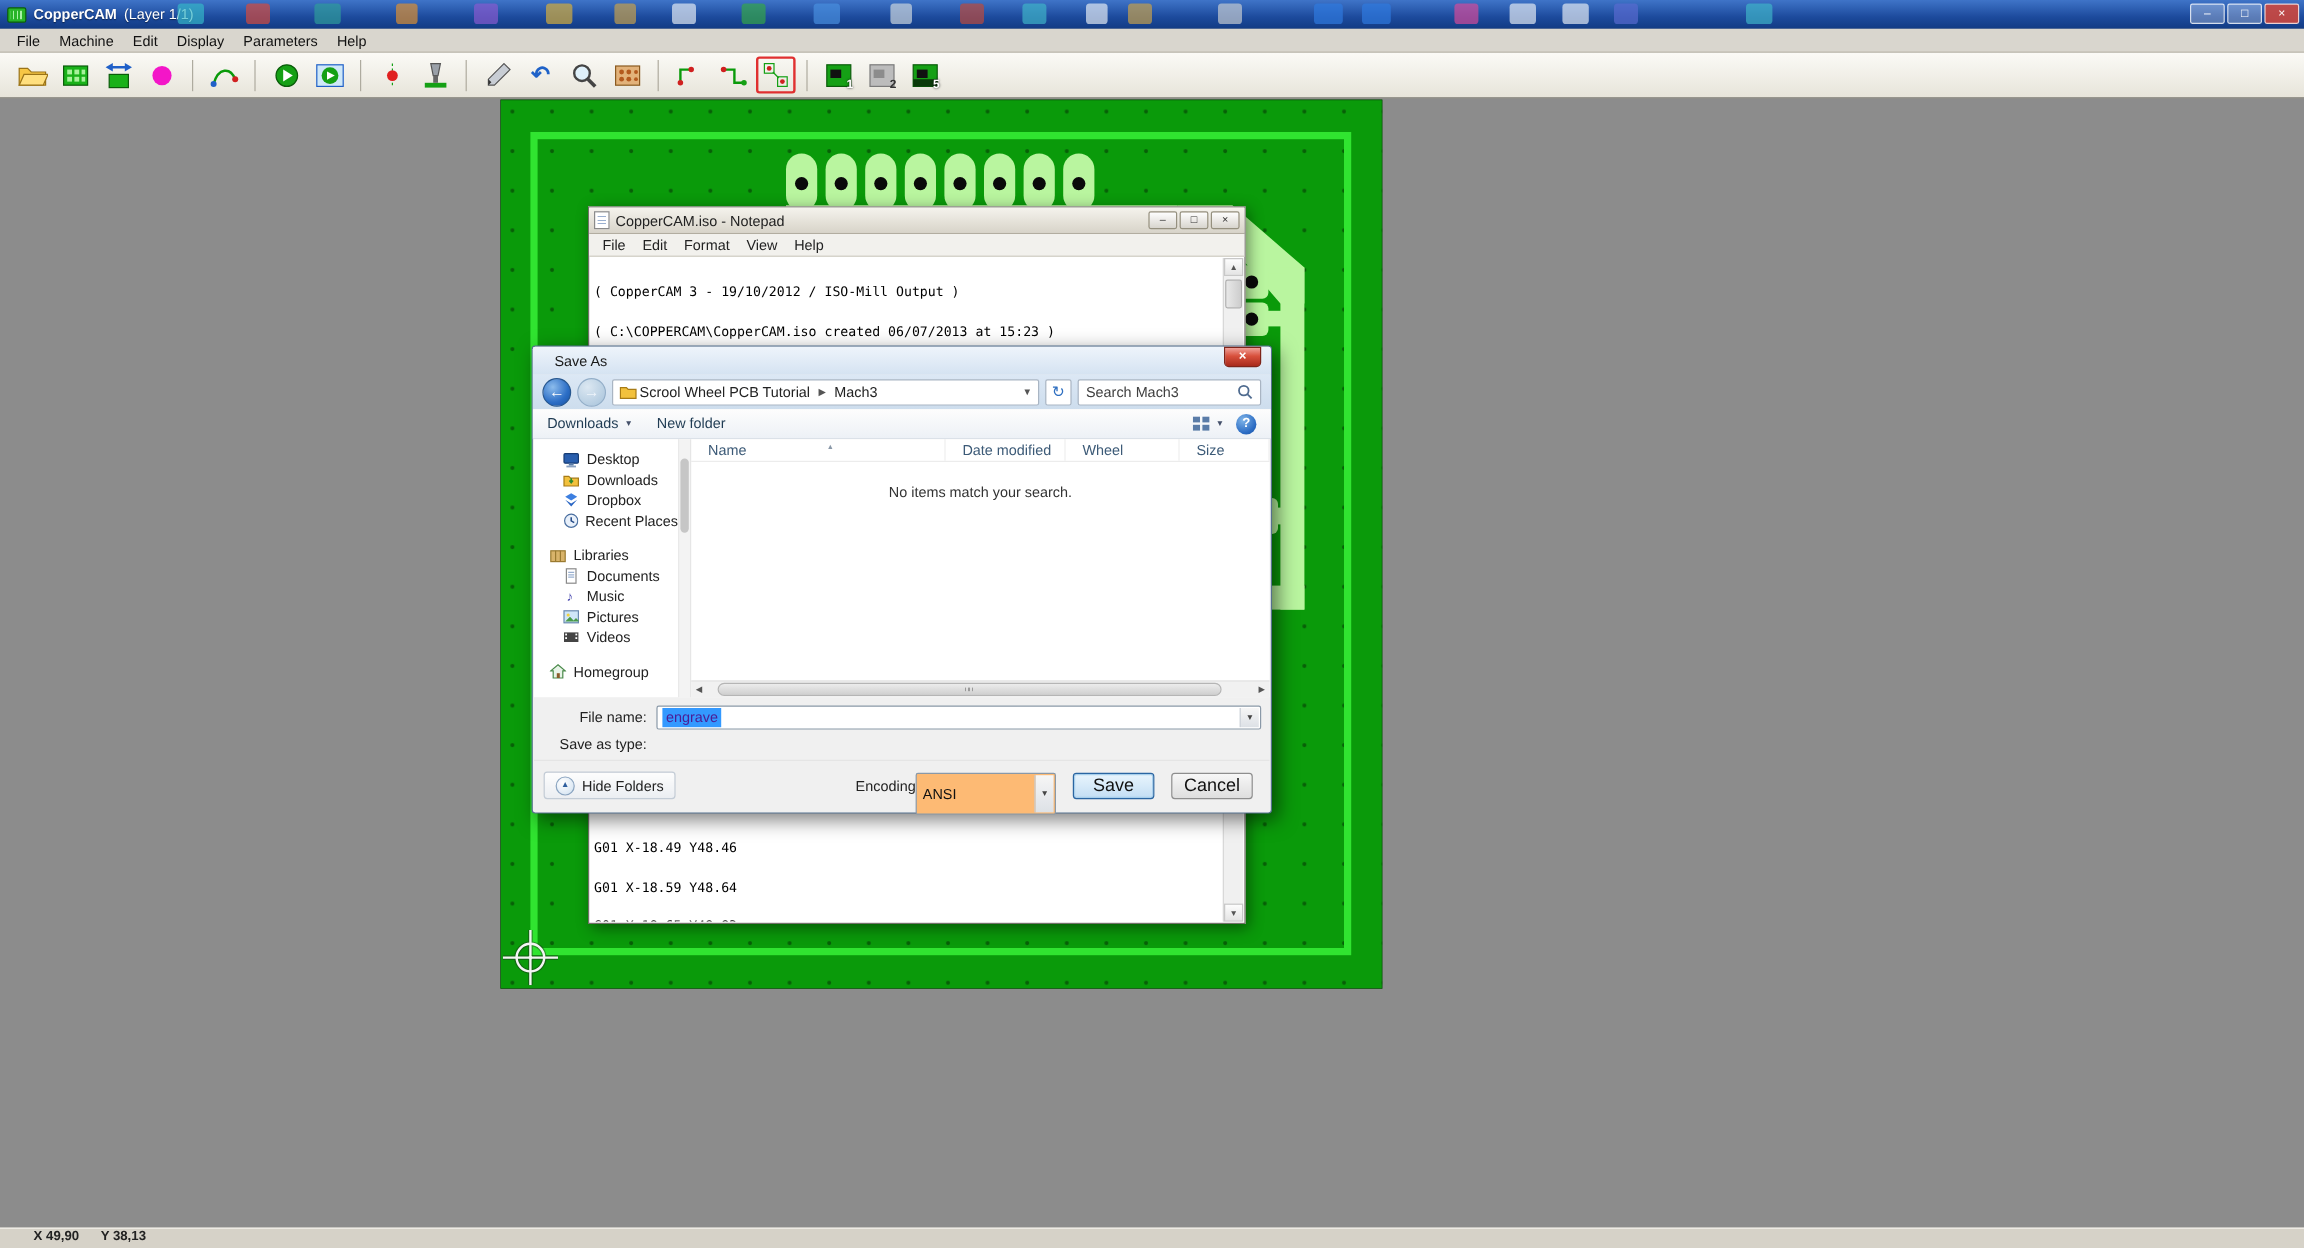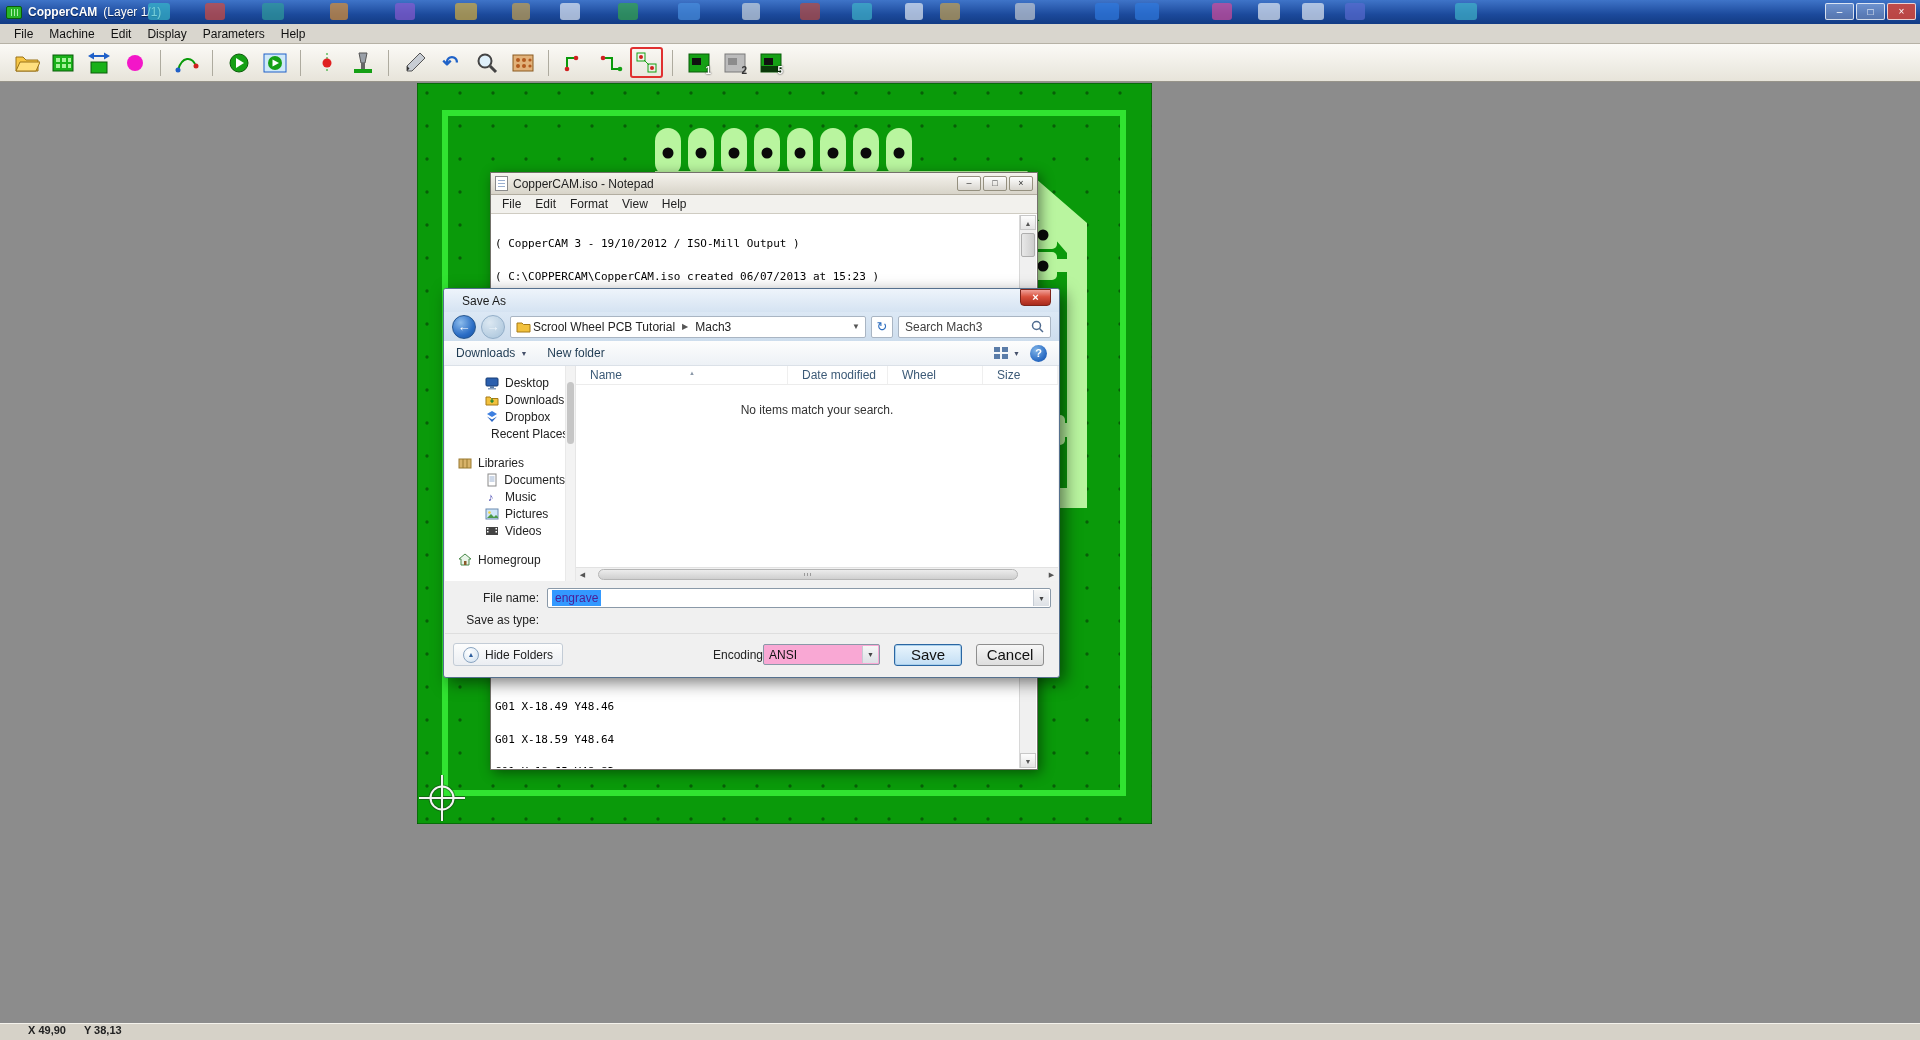--- a/index.html
+++ b/index.html
@@ -68,21 +68,21 @@
   .refreshbtn{width:22px;height:22px;background:#fff;border:1px solid #a9b5c3;border-radius:2px;color:#2f6fc0;font-size:13px;text-align:center;line-height:20px;flex:0 0 auto}
   .searchbox{flex:1;height:22px;background:#fff;border:1px solid #a9b5c3;border-radius:2px;display:flex;align-items:center;padding:0 6px;font-size:12px;color:#404040}
   .searchbox svg{margin-left:auto}
   .sd-cmdbar{height:25px;background:linear-gradient(#fdfdfd,#edf1f6);border-bottom:1px solid #dbe1e8;display:flex;align-items:center;padding:0 12px;font-size:12px;color:#1f3b53}
   .cmd{margin-right:20px;display:flex;align-items:center;gap:5px}
   .dd{font-size:7px;color:#44506a}
   .cmd-right{margin-left:auto;display:flex;align-items:center;gap:10px}
   .helpbtn{width:17px;height:17px;border-radius:50%;background:radial-gradient(circle at 35% 30%,#7fb4e8,#2b6cc4 65%,#174f9e);color:#fff;font-size:11px;font-weight:bold;display:flex;align-items:center;justify-content:center}
   .sd-body{position:absolute;top:77px;left:1px;right:1px;height:215px;background:#fff;display:flex}
   .navpane{width:120px;padding-top:8px;font-size:12px;color:#222;overflow:hidden}
-  .navitem{height:17px;display:flex;align-items:center;gap:6px;padding-left:40px;white-space:nowrap}
+  .navitem{height:17px;display:flex;align-items:center;gap:6px;padding-left:24px;white-space:nowrap}
   .navitem.lvl0{padding-left:13px}
   .gap{height:12px}
   .navscroll{width:10px;position:relative;background:#f3f3f3;border-left:1px solid #e9e9e9}
   .navscroll .thumb{position:absolute;top:16px;left:1px;width:7px;height:62px;background:#c6c6c6;border-radius:4px}
   .listpane{flex:1;position:relative;border-left:1px solid #e6e6e6}
   .cols{height:19px;display:flex;font-size:12px;color:#3c5a77;border-bottom:1px solid #ececec}
   .col{padding-left:14px;line-height:19px;border-right:1px solid #efefef;position:relative}
   .col.name{width:212px}.col.date{width:100px}.col.type{width:95px}.col.size{flex:1}
   .sortmark{position:absolute;left:113px;top:-2px;font-size:6px;color:#8a98a8}
   .emptymsg{text-align:center;margin-top:18px;font-size:12px;color:#333}
@@ -93,21 +93,21 @@
   .grip{position:absolute;left:50%;top:3px;bottom:3px;width:8px;margin-left:-4px;background:repeating-linear-gradient(90deg,#9a9a9a 0 1px,transparent 1px 3px)}
   .fieldrow{position:absolute;left:0;right:0;height:22px;display:flex;align-items:center}
   .fr-label{width:103px;text-align:right;padding-right:8px;font-size:12px;color:#222;flex:0 0 auto}
   .combo{flex:1;margin-right:8px;height:20px;background:#fff;border:1px solid #8a99a8;border-radius:2px;position:relative;font-size:12px;display:flex;align-items:center;padding-left:4px;color:#111}
   .arrowbox{position:absolute;right:1px;top:1px;bottom:1px;width:16px;background:linear-gradient(#f6f6f6,#dde1e6);border-left:1px solid #c6ccd4;display:flex;align-items:center;justify-content:center;font-size:7px;color:#444}
   .sel{background:#3399ff;color:#4c1d95;padding:1px 3px}
   .sd-footer{position:absolute;left:1px;right:1px;bottom:1px;height:43px;background:#f0f0f0;border-top:1px solid #dedede;border-radius:0 0 3px 3px}
   .hidefolders{position:absolute;left:8px;top:9px;height:23px;display:flex;align-items:center;gap:6px;font-size:12px;color:#222;padding:0 9px;border:1px solid #c3ccd6;border-radius:3px;background:linear-gradient(#fdfdfd,#ebeef2)}
   .hf-circle{width:16px;height:16px;border-radius:50%;background:radial-gradient(circle at 35% 30%,#fff,#cfe0f0);border:1px solid #8aa4c0;color:#2f5f9e;font-size:7px;display:flex;align-items:center;justify-content:center}
   .enc-label{position:absolute;left:268px;top:14px;font-size:12px;color:#222}
-  .enc-combo{position:absolute;left:318px;top:10px;width:117px;height:21px;background:#f9a8d4;border:1px solid #8a99a8;border-radius:2px;font-size:12px;display:flex;align-items:center;padding-left:5px;color:#111}
+  .enc-combo{position:absolute;left:318px;top:10px;width:117px;height:35px;background:#fdba74;border:1px solid #8a99a8;border-radius:2px;font-size:12px;display:flex;align-items:center;padding-left:5px;color:#111}
   .btn{position:absolute;top:10px;height:22px;width:68px;font-size:15px;text-align:center;line-height:20px;border-radius:3px;color:#111}
   .btn.save{left:449px;background:linear-gradient(#e9f5fd,#c3def4);border:1px solid #2b66a2;box-shadow:inset 0 0 0 1px #a8cfec}
   .btn.cancel{left:531px;background:linear-gradient(#f7f7f7,#dedede);border:1px solid #8e8e8e}
 </style>
 </head>
 <body>
 
 <div class="screen">
 
   <div class="titlebar">

